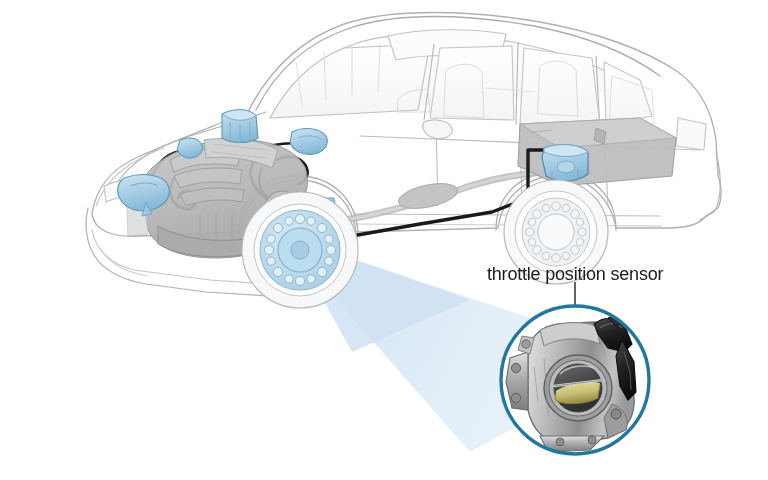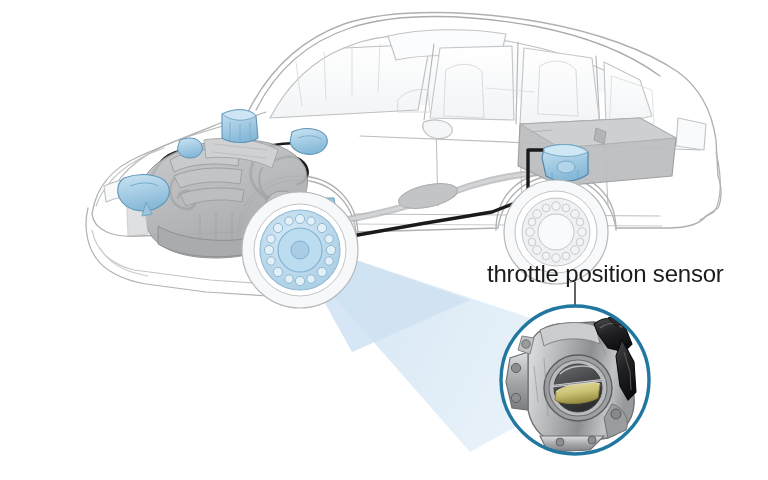--- a/index.html
+++ b/index.html
@@ -3,21 +3,21 @@
 <meta charset="utf-8">
 <style>
   html,body{margin:0;padding:0;background:#ffffff;}
   body{width:768px;height:480px;overflow:hidden;font-family:"Liberation Sans",sans-serif;}
   #stage{position:relative;width:768px;height:480px;background:#ffffff;}
   #art{position:absolute;left:0;top:0;width:768px;height:480px;}
   .label{
     position:absolute;
     left:487px; top:264px;
     font-family:"Liberation Sans",sans-serif;
-    font-size:24px;
+    font-size:18px;
     font-weight:400;
     letter-spacing:-0.2px;
     color:#1b1b1b;
     white-space:nowrap;
     line-height:20px;
   }
 </style>
 </head>
 <body>
 

